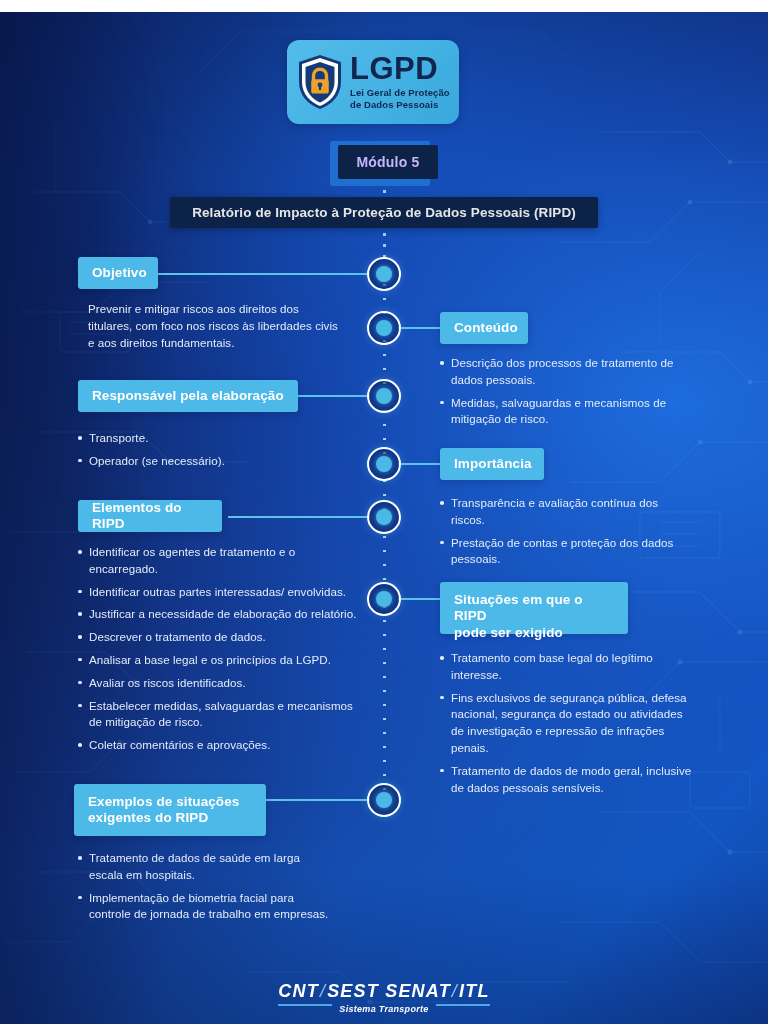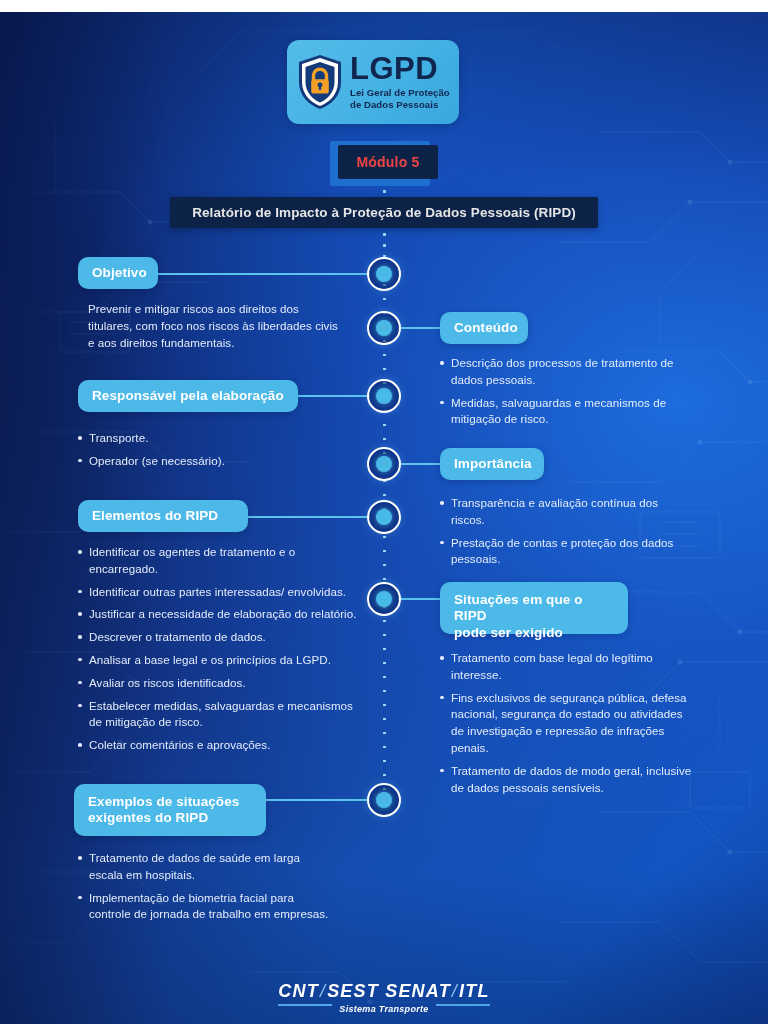--- a/index.html
+++ b/index.html
@@ -82,21 +82,21 @@
     width: 100px; height: 45px;
     background: #1f6fd0;
     border-radius: 2px;
   }
   .module-chip {
     position: absolute; left: 8px; top: 4px;
     width: 100px; height: 34px;
     background: #0c2347;
     border-radius: 2px;
     display: flex; align-items: center; justify-content: center;
-    color: #ef4444; font-size: 14px; font-weight: 700;
+    color: #c4b5fd; font-size: 14px; font-weight: 700;
     letter-spacing: 0.2px;
   }
 
   
   .title-bar {
     position: absolute;
     left: 170px; top: 185px;
     width: 428px; height: 31px;
     background: #0c2347;
     border-radius: 2px;
@@ -161,21 +161,21 @@
   .pill {
     position: absolute;
     background: #4cb9e8;
     color: #ffffff;
     font-size: 13.5px;
     font-weight: 700;
     letter-spacing: 0.1px;
     display: flex;
     align-items: center;
     padding: 0 14px;
-    border-radius: 10px;
+    border-radius: 3px;
     z-index: 3;
     box-shadow: 0 2px 7px rgba(6,20,60,0.22);
     line-height: 1.22;
   }
   .pill.two-line { align-items: flex-start; padding-top: 10px; }
 
   
   .para {
     position: absolute;
     color: #e4ecfa;
@@ -356,21 +356,21 @@
     <li>Transporte.</li>
     <li>Operador (se necessário).</li>
   </ul>
 
   <div class="pill" style="left:440px; top:436px; width:104px; height:32px;">Importância</div>
   <ul class="bullets" style="left:440px; top:483px; width:252px;">
     <li>Transparência e avaliação contínua dos riscos.</li>
     <li>Prestação de contas e proteção dos dados pessoais.</li>
   </ul>
 
-  <div class="pill" style="left:78px; top:488px; width:170px; height:32px;">Elementos do RIPD</div>
+  <div class="pill" style="left:78px; top:488px; width:144px; height:32px;">Elementos do RIPD</div>
   <ul class="bullets" style="left:78px; top:532px; width:282px;">
     <li>Identificar os agentes de tratamento e o encarregado.</li>
     <li>Identificar outras partes interessadas/ envolvidas.</li>
     <li>Justificar a necessidade de elaboração do relatório.</li>
     <li>Descrever o tratamento de dados.</li>
     <li>Analisar a base legal e os princípios da LGPD.</li>
     <li>Avaliar os riscos identificados.</li>
     <li>Estabelecer medidas, salvaguardas e mecanismos de mitigação de risco.</li>
     <li>Coletar comentários e aprovações.</li>
   </ul>

